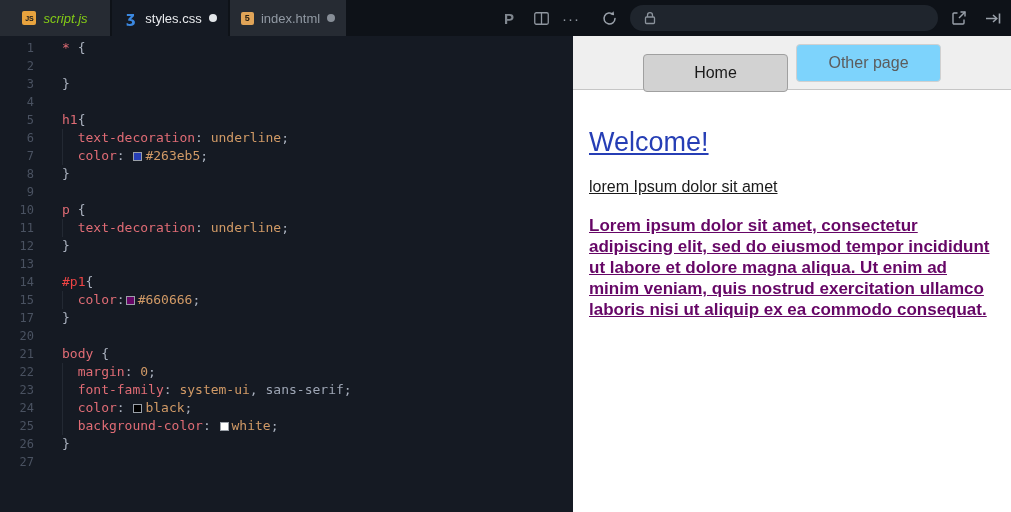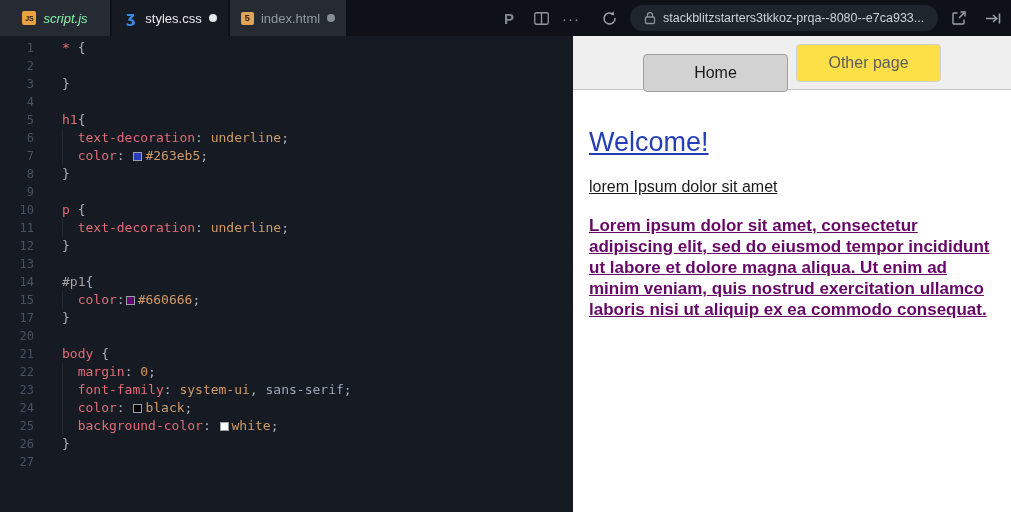--- a/index.html
+++ b/index.html
@@ -5,21 +5,21 @@
   * { box-sizing: border-box; margin: 0; padding: 0; }
   html,body { width:1011px; height:512px; overflow:hidden; }
   body { font-family:"Liberation Sans", sans-serif; background:#151a23; }
 
   
   .topbar { position:relative; width:1011px; height:36px; background:#0e1218; }
   .tabs { display:flex; gap:2px; height:36px; }
   .tab { display:flex; align-items:center; justify-content:center; gap:7px;
          height:36px; background:#262b33; cursor:pointer; font-size:13px; color:#9199a3; }
   .tab.active { background:#151a23; color:#e8eaed; }
-  .tab.italic .tab-name { font-style:italic; color:#86efac; }
+  .tab.italic .tab-name { font-style:italic; color:#84cc16; }
   .tab-dot { width:8px; height:8px; border-radius:50%; }
   .ficon { display:inline-flex; align-items:center; justify-content:center;
            width:15px; height:15px; flex:0 0 auto; }
   .ficon-js { width:14px; height:14px; border-radius:2px; font-weight:bold;
               font-size:7px; color:#15181e; letter-spacing:0; }
   .ficon-css { font-family:"DejaVu Sans", sans-serif; font-weight:bold; font-size:15px; line-height:1; }
   .ficon-html { width:13px; height:13px; border-radius:2px; font-weight:bold;
                 font-size:9px; color:#2a2013; }
   .tb-ico { position:absolute; top:0; height:36px; display:flex; align-items:center;
             justify-content:center; width:26px; color:#8f969f; cursor:pointer; }
@@ -50,21 +50,21 @@
   .swatch { display:inline-block; width:9px; height:9px; border:1px solid #9aa0a8;
             margin:0 3px 0 1px; vertical-align:-1px; }
 
   
   .preview { flex:1; background:#ffffff; display:flex; flex-direction:column; }
   .pv-header { height:54px; background:#efefef; border-bottom:1px solid #c6c6c6;
                display:flex; align-items:center; justify-content:center; gap:8px; }
   .pv-btn { width:145px; height:38px; border-radius:4px; font-size:16px; cursor:pointer;
             font-family:"Liberation Sans", sans-serif; }
   .pv-btn.active-page { background:#d2d2d2; border:1px solid #a0a0a0; color:#1a1a1a;margin-top:20px; }
-  .pv-btn.other-page { background:#fde047; border:1px solid #d0d0d0; color:#5c5c5c; }
+  .pv-btn.other-page { background:#7dd3fc; border:1px solid #d0d0d0; color:#5c5c5c; }
   .pv-content { padding:0 20px 0 16px; }
   .pv-h1 { margin:37px 0 0; font-size:27px; font-weight:normal; text-decoration:underline; }
   .pv-p1 { margin:20px 0 0; font-size:16px; color:#1a1a1a; text-decoration:underline; }
   .pv-p2 { margin:19px 0 11px; font-size:17px; font-weight:bold; line-height:21px;
            width:402px; text-decoration:underline; }
 </style>
 </head>
 <body>
 
 <div class="topbar">
@@ -103,21 +103,20 @@
       <path d="M14 8.5 A5.5 5.5 0 1 1 12.2 4.4" fill="none" stroke="#9aa1aa" stroke-width="1.5" stroke-linecap="round"></path>
       <path d="M12.6 1.2 L13.1 4.9 L9.4 4.4 Z" fill="#9aa1aa"></path>
     </svg>
   </div>
 
   <div class="url-pill">
     <svg width="12" height="14" viewBox="0 0 12 14">
       <rect x="1.5" y="6" width="9" height="6.5" rx="1" fill="none" stroke="#8b939c" stroke-width="1.3"></rect>
       <path d="M3.5 6 V4.2 a2.5 2.5 0 0 1 5 0 V6" fill="none" stroke="#8b939c" stroke-width="1.3"></path>
     </svg>
-    <span class="url-text">stackblitzstarters3tkkoz-prqa--8080--e7ca933...</span>
   </div>
 
   <div class="tb-ico" style="left:946px">
     <svg width="16" height="16" viewBox="0 0 16 16">
       <path d="M13 9.5 V13 a1 1 0 0 1 -1 1 H3 a1 1 0 0 1 -1 -1 V4 a1 1 0 0 1 1 -1 H6.5" fill="none" stroke="#9aa1aa" stroke-width="1.4"></path>
       <path d="M9.5 2 H14 V6.5" fill="none" stroke="#9aa1aa" stroke-width="1.4"></path>
       <line x1="14" y1="2" x2="8" y2="8" stroke="#9aa1aa" stroke-width="1.4"></line>
     </svg>
   </div>
   <div class="tb-ico" style="left:980px">
@@ -139,21 +138,21 @@
         <div class="cline"><span class="gut">4</span><span class="code"></span></div>
         <div class="cline"><span class="gut">5</span><span class="code"><span style="color: rgb(224, 108, 117);">h1</span><span style="color: rgb(171, 178, 191);">{</span></span></div>
         <div class="cline ind"><span class="gut">6</span><span class="code"><span style="color: rgb(171, 178, 191);">  </span><span style="color: rgb(224, 108, 117);">text-decoration</span><span style="color: rgb(171, 178, 191);">: </span><span style="color: rgb(209, 154, 102);">underline</span><span style="color: rgb(171, 178, 191);">;</span></span></div>
         <div class="cline ind"><span class="gut">7</span><span class="code"><span style="color: rgb(171, 178, 191);">  </span><span style="color: rgb(224, 108, 117);">color</span><span style="color: rgb(171, 178, 191);">: </span><span class="swatch" style="background: rgb(38, 62, 181);"></span><span style="color: rgb(209, 154, 102);">#263eb5</span><span style="color: rgb(171, 178, 191);">;</span></span></div>
         <div class="cline"><span class="gut">8</span><span class="code"><span style="color: rgb(171, 178, 191);">}</span></span></div>
         <div class="cline"><span class="gut">9</span><span class="code"></span></div>
         <div class="cline"><span class="gut">10</span><span class="code"><span style="color: rgb(224, 108, 117);">p</span><span style="color: rgb(171, 178, 191);"> {</span></span></div>
         <div class="cline ind"><span class="gut">11</span><span class="code"><span style="color: rgb(171, 178, 191);">  </span><span style="color: rgb(224, 108, 117);">text-decoration</span><span style="color: rgb(171, 178, 191);">: </span><span style="color: rgb(209, 154, 102);">underline</span><span style="color: rgb(171, 178, 191);">;</span></span></div>
         <div class="cline"><span class="gut">12</span><span class="code"><span style="color: rgb(171, 178, 191);">}</span></span></div>
         <div class="cline"><span class="gut">13</span><span class="code"></span></div>
-        <div class="cline"><span class="gut">14</span><span class="code"><span style="color: #a3a3a3;">#p1</span><span style="color: rgb(171, 178, 191);">{</span></span></div>
+        <div class="cline"><span class="gut">14</span><span class="code"><span style="color: #ef4444;">#p1</span><span style="color: rgb(171, 178, 191);">{</span></span></div>
         <div class="cline ind"><span class="gut">15</span><span class="code"><span style="color: rgb(171, 178, 191);">  </span><span style="color: rgb(224, 108, 117);">color</span><span style="color: rgb(171, 178, 191);">:</span><span class="swatch" style="background: rgb(102, 6, 102);"></span><span style="color: rgb(209, 154, 102);">#660666</span><span style="color: rgb(171, 178, 191);">;</span></span></div>
         <div class="cline"><span class="gut">17</span><span class="code"><span style="color: rgb(171, 178, 191);">}</span></span></div>
         <div class="cline"><span class="gut">20</span><span class="code"></span></div>
         <div class="cline"><span class="gut">21</span><span class="code"><span style="color: rgb(224, 108, 117);">body</span><span style="color: rgb(171, 178, 191);"> {</span></span></div>
         <div class="cline ind"><span class="gut">22</span><span class="code"><span style="color: rgb(171, 178, 191);">  </span><span style="color: rgb(224, 108, 117);">margin</span><span style="color: rgb(171, 178, 191);">: </span><span style="color: rgb(209, 154, 102);">0</span><span style="color: rgb(171, 178, 191);">;</span></span></div>
         <div class="cline ind"><span class="gut">23</span><span class="code"><span style="color: rgb(171, 178, 191);">  </span><span style="color: rgb(224, 108, 117);">font-family</span><span style="color: rgb(171, 178, 191);">: </span><span style="color: rgb(209, 154, 102);">system-ui</span><span style="color: rgb(171, 178, 191);">, </span><span style="color: rgb(157, 165, 180);">sans-serif</span><span style="color: rgb(171, 178, 191);">;</span></span></div>
         <div class="cline ind"><span class="gut">24</span><span class="code"><span style="color: rgb(171, 178, 191);">  </span><span style="color: rgb(224, 108, 117);">color</span><span style="color: rgb(171, 178, 191);">: </span><span class="swatch" style="background: rgb(0, 0, 0);"></span><span style="color: rgb(209, 154, 102);">black</span><span style="color: rgb(171, 178, 191);">;</span></span></div>
         <div class="cline ind"><span class="gut">25</span><span class="code"><span style="color: rgb(171, 178, 191);">  </span><span style="color: rgb(224, 108, 117);">background-color</span><span style="color: rgb(171, 178, 191);">: </span><span class="swatch" style="background: rgb(255, 255, 255);"></span><span style="color: rgb(209, 154, 102);">white</span><span style="color: rgb(171, 178, 191);">;</span></span></div>
         <div class="cline"><span class="gut">26</span><span class="code"><span style="color: rgb(171, 178, 191);">}</span></span></div>
         <div class="cline"><span class="gut">27</span><span class="code"></span></div>

